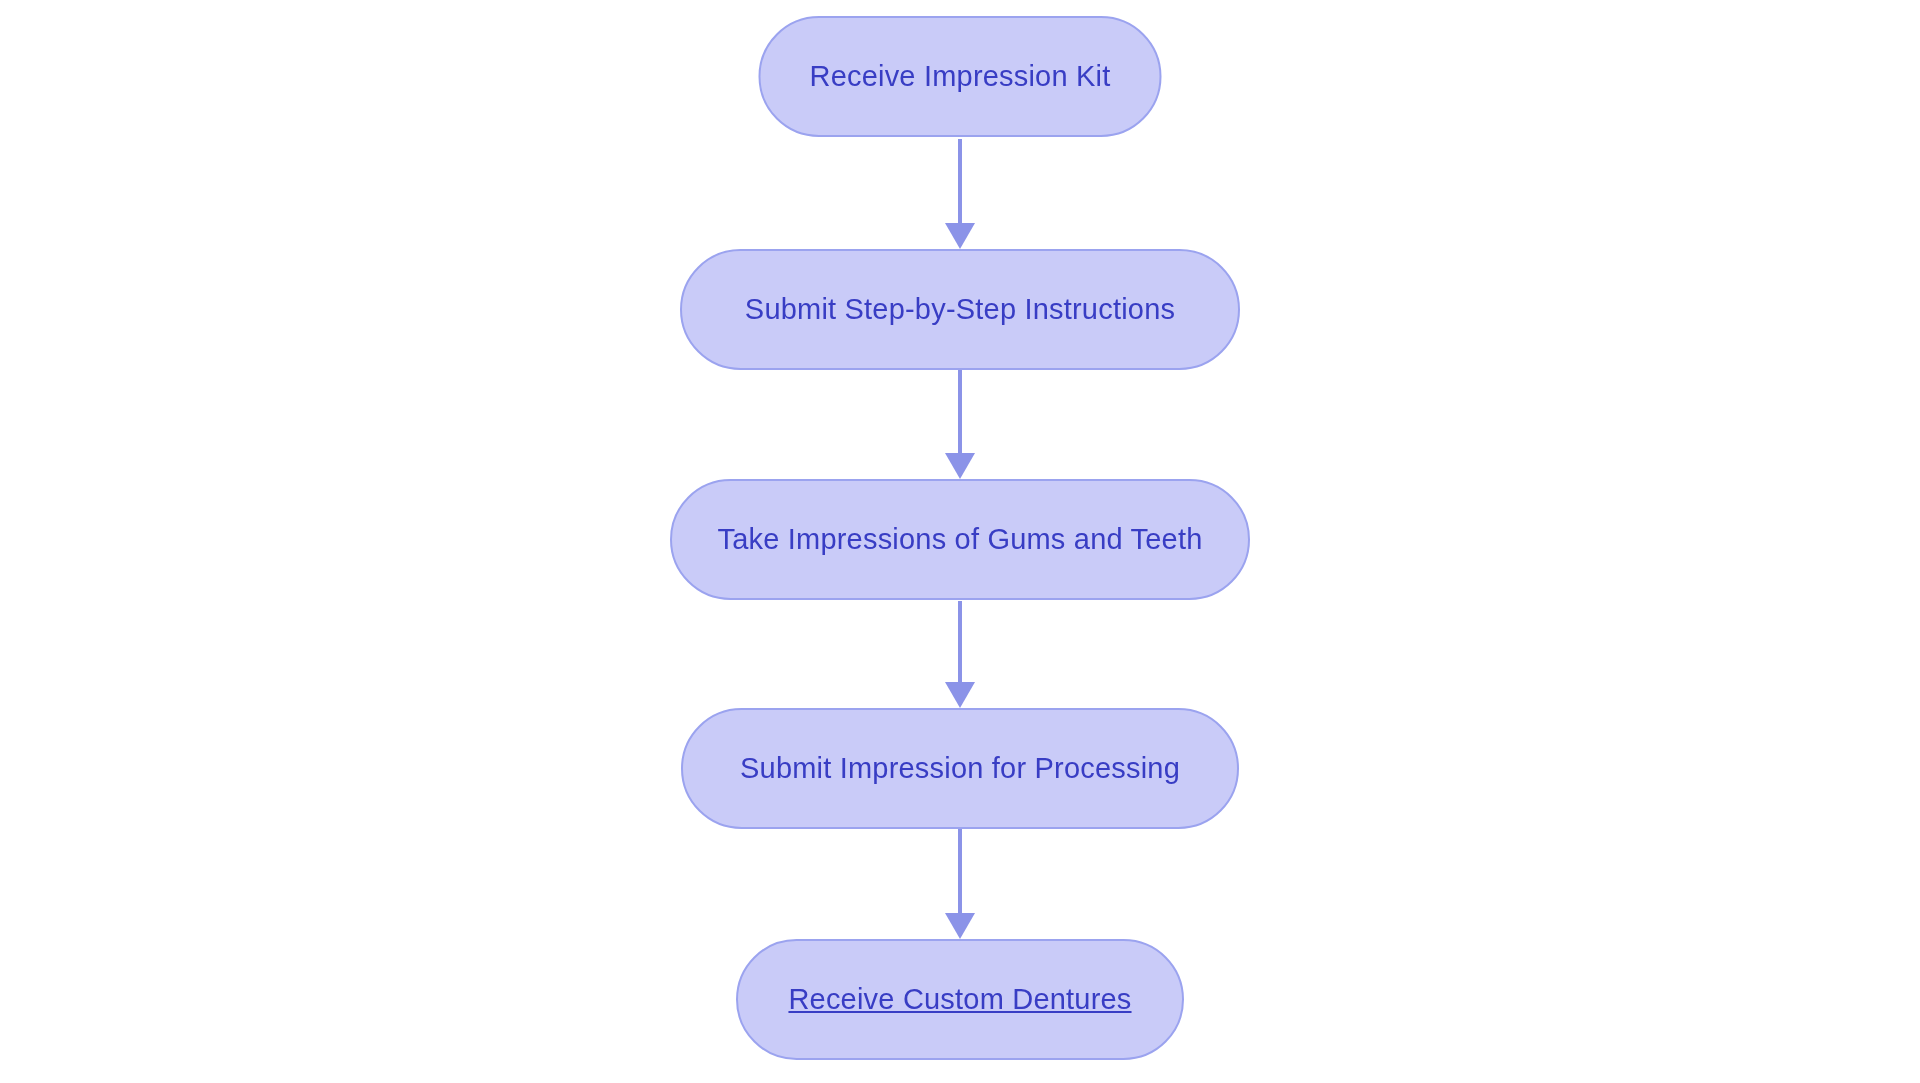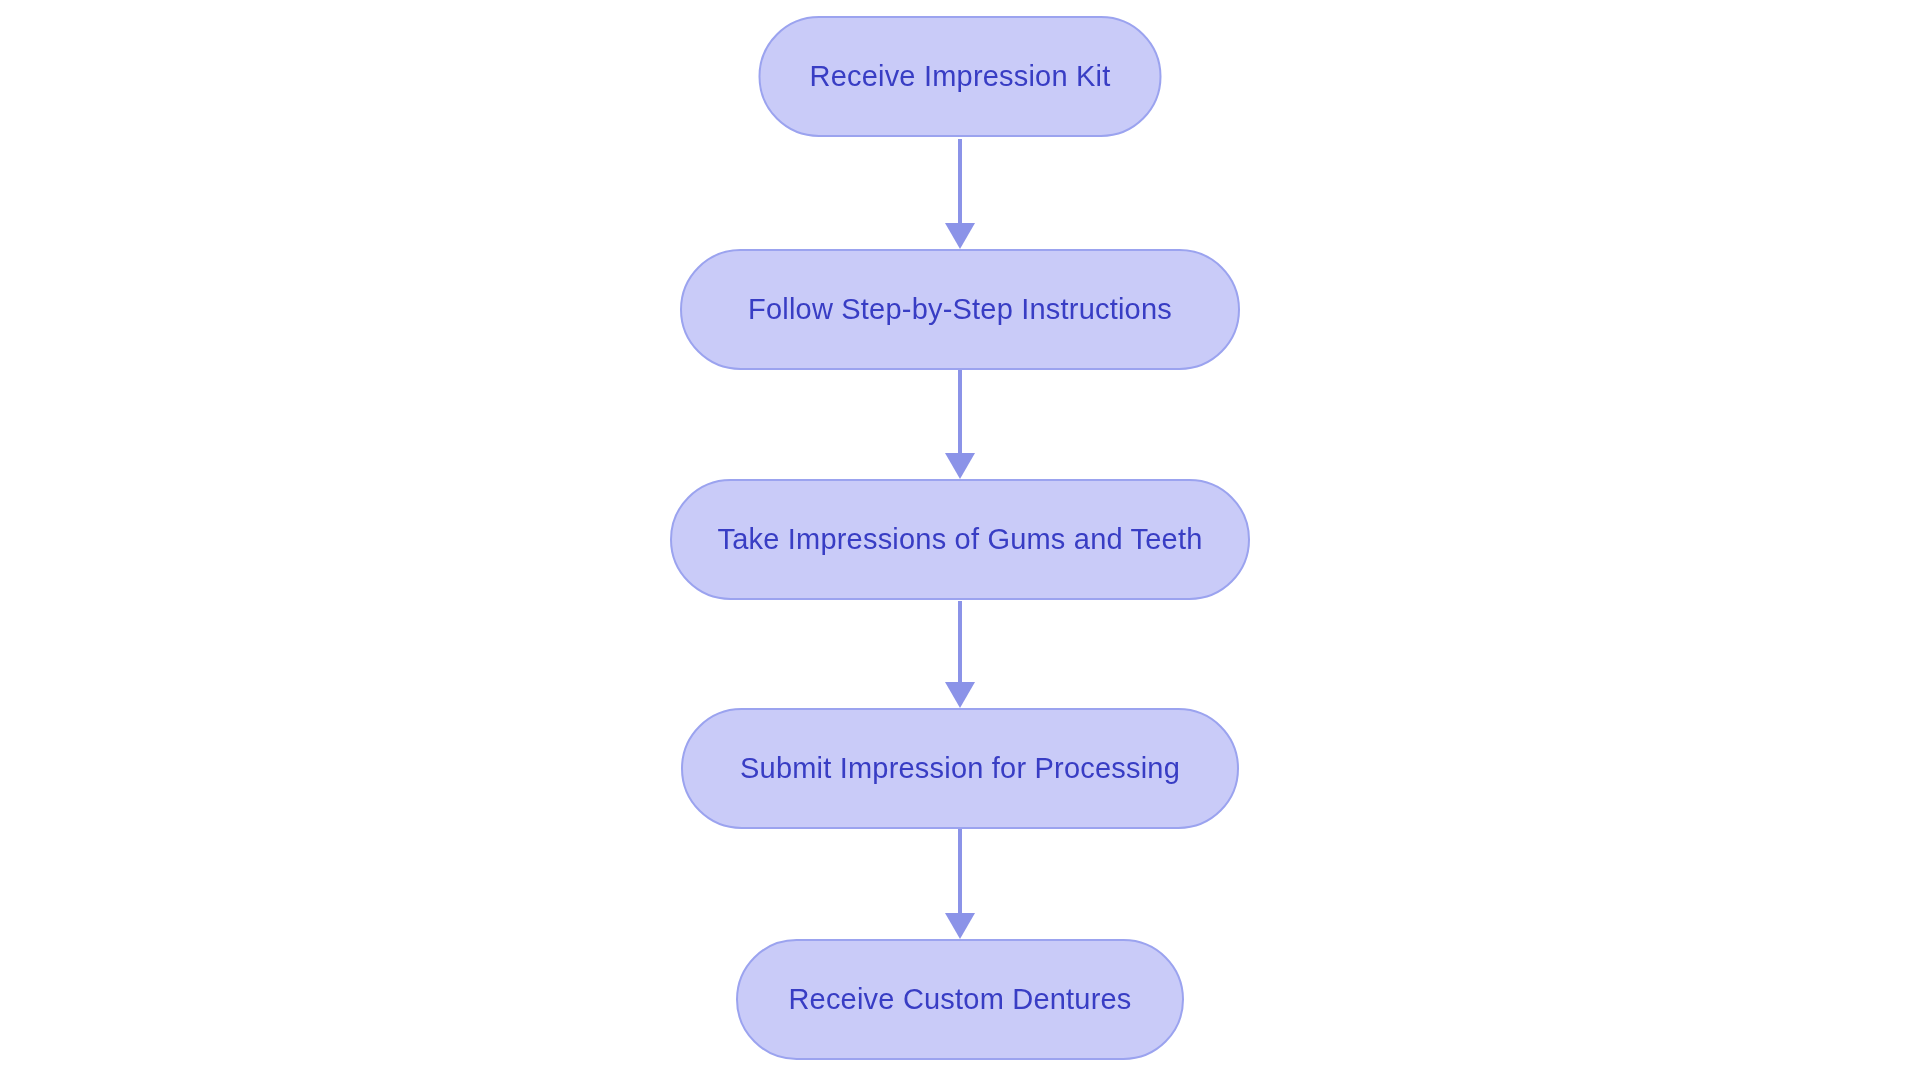--- a/index.html
+++ b/index.html
@@ -34,21 +34,21 @@
     justify-content: center;
     color: var(--text);
     font-size: 29px;
     letter-spacing: 0.2px;
     white-space: nowrap;
   }
   .n1 { top: 16px;  width: 403px; }
   .n2 { top: 249px; width: 560px; }
   .n3 { top: 479px; width: 580px; }
   .n4 { top: 708px; width: 558px; }
-  .n5 { top: 939px; width: 448px; }
+  .n5 { top: 939px; width: 448px; text-decoration: underline; }
 
   .arrow {
     position: absolute;
     left: 50%;
     transform: translateX(-50%);
     display: flex;
     flex-direction: column;
     align-items: center;
   }
   .a1 { top: 139px; height: 110px; }
@@ -77,21 +77,21 @@
   <div class="node n1">
     <span>Receive Impression Kit</span>
   </div>
 
   <div class="arrow a1">
     <div class="arrow-line"></div>
     <div class="arrow-head"></div>
   </div>
 
   <div class="node n2">
-    <span>Follow Step-by-Step Instructions</span>
+    <span>Submit Step-by-Step Instructions</span>
   </div>
 
   <div class="arrow a2">
     <div class="arrow-line"></div>
     <div class="arrow-head"></div>
   </div>
 
   <div class="node n3">
     <span>Take Impressions of Gums and Teeth</span>
   </div>

